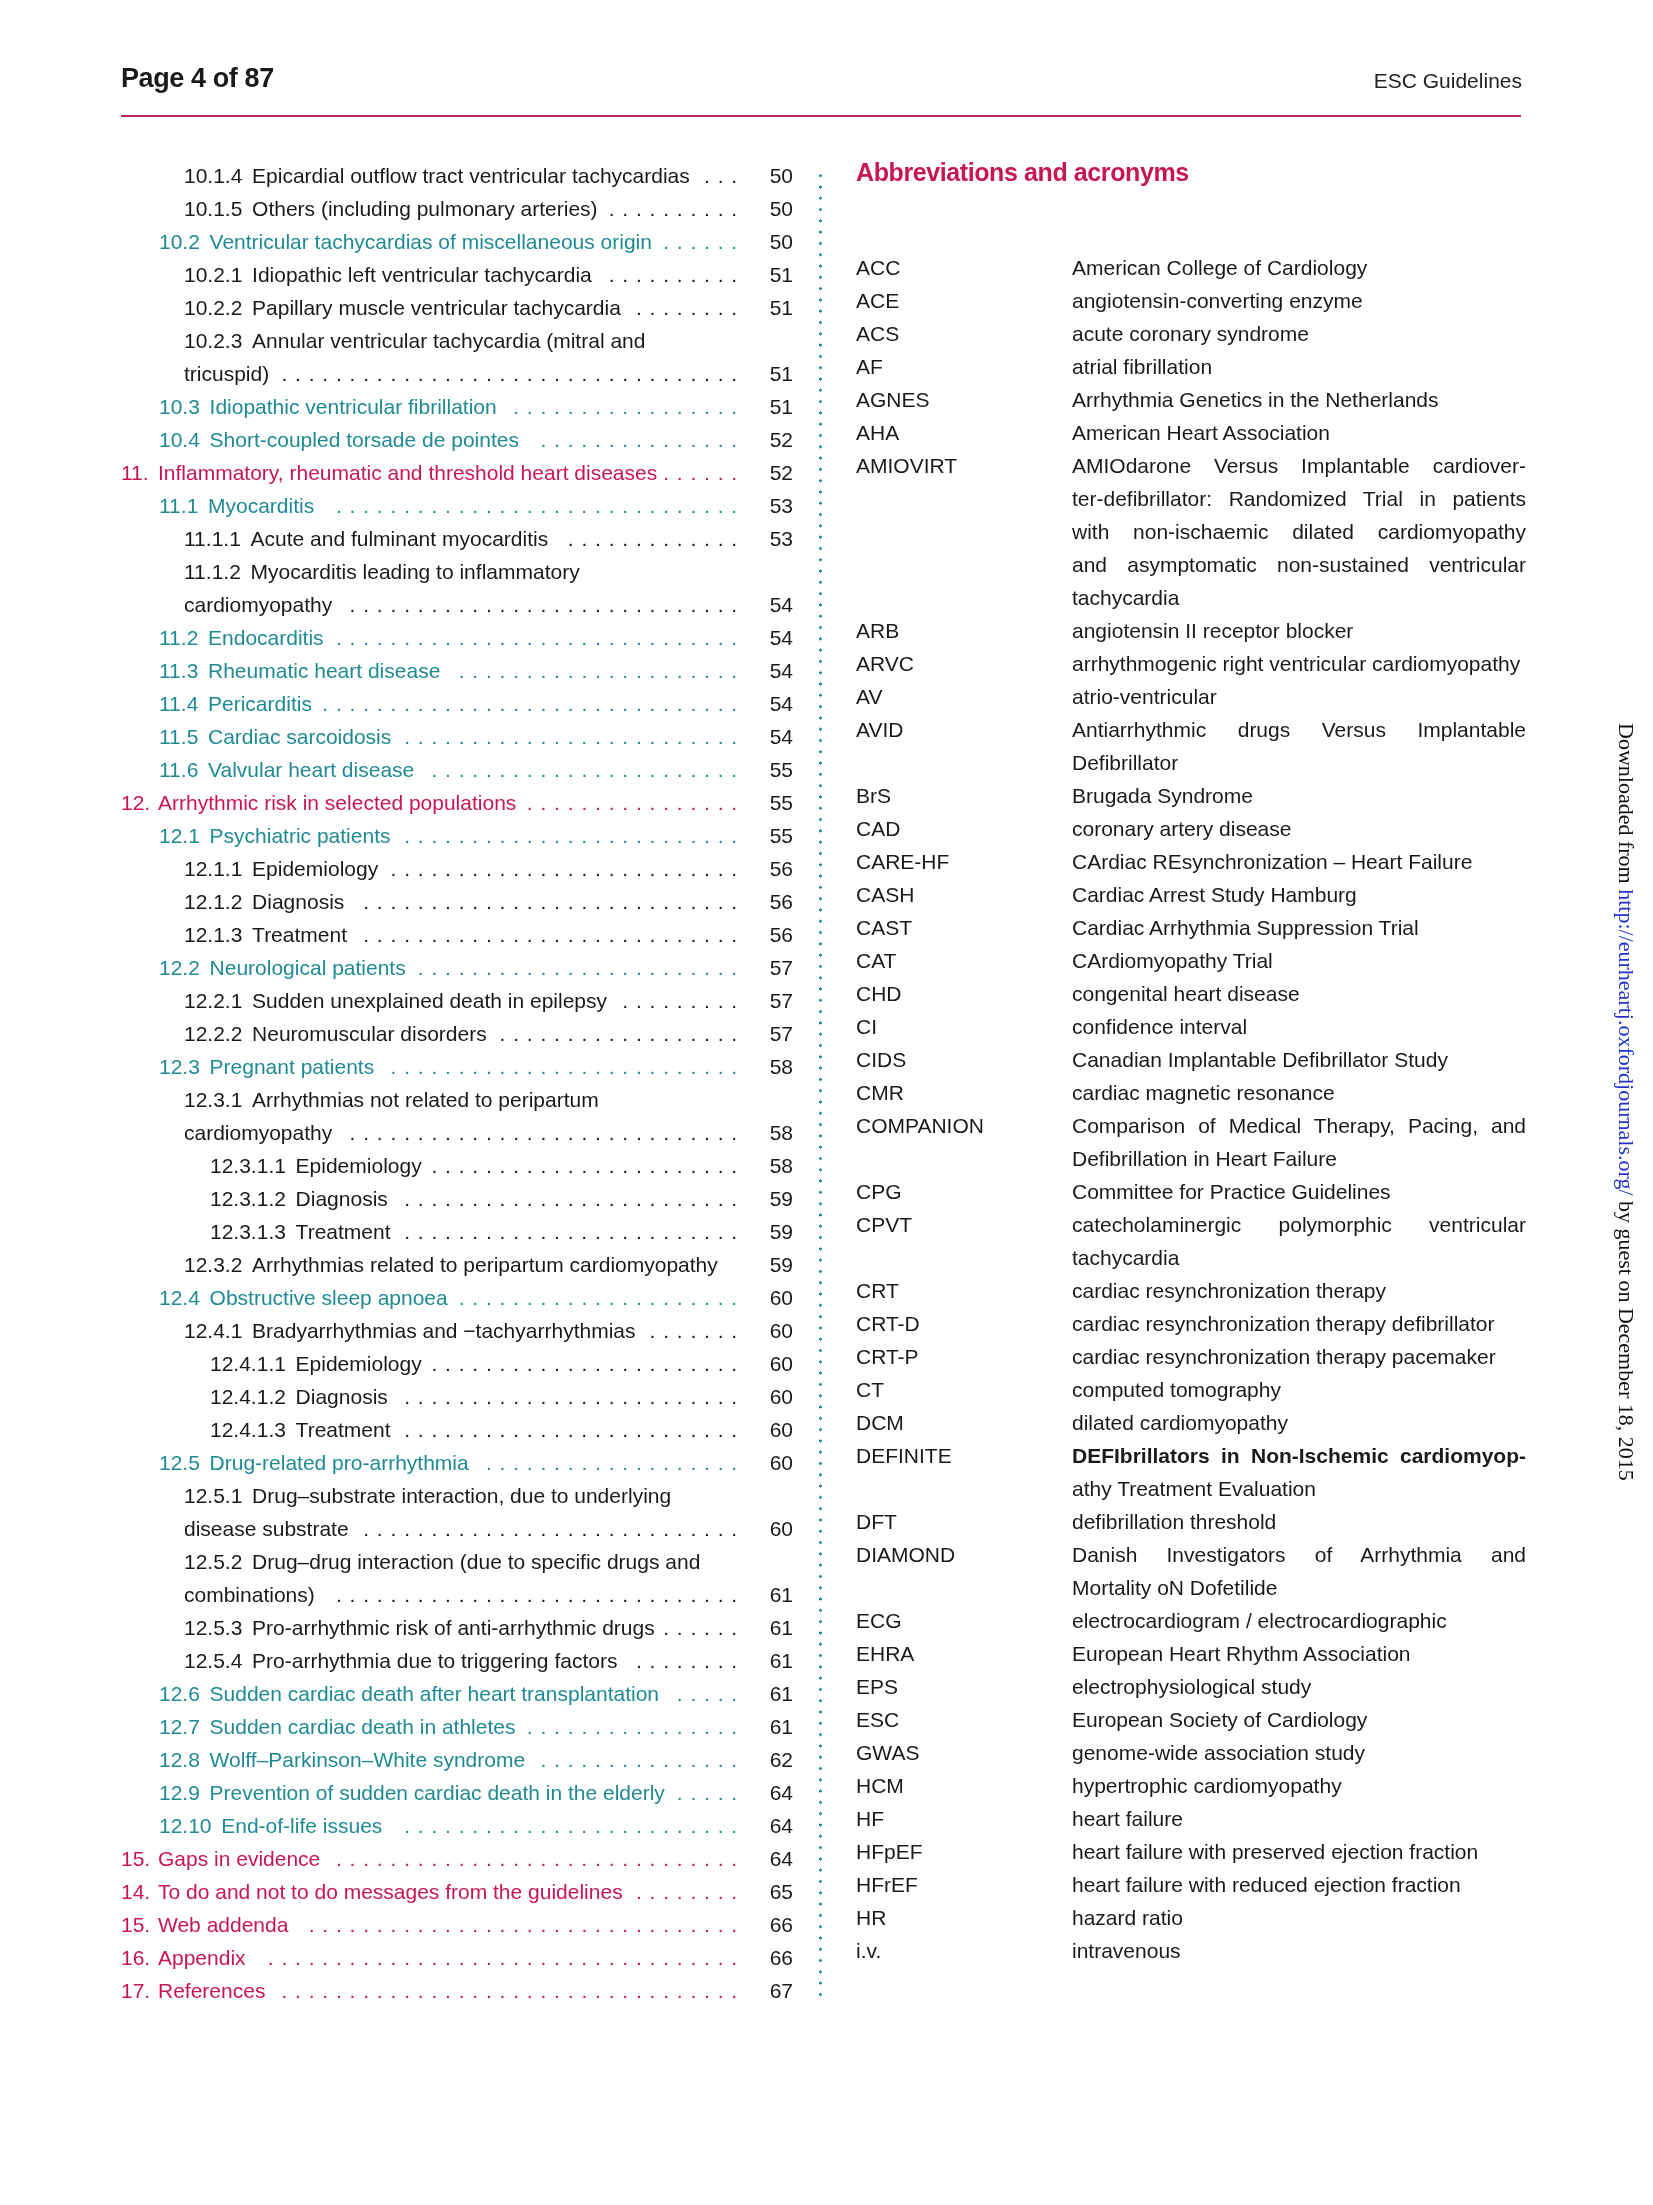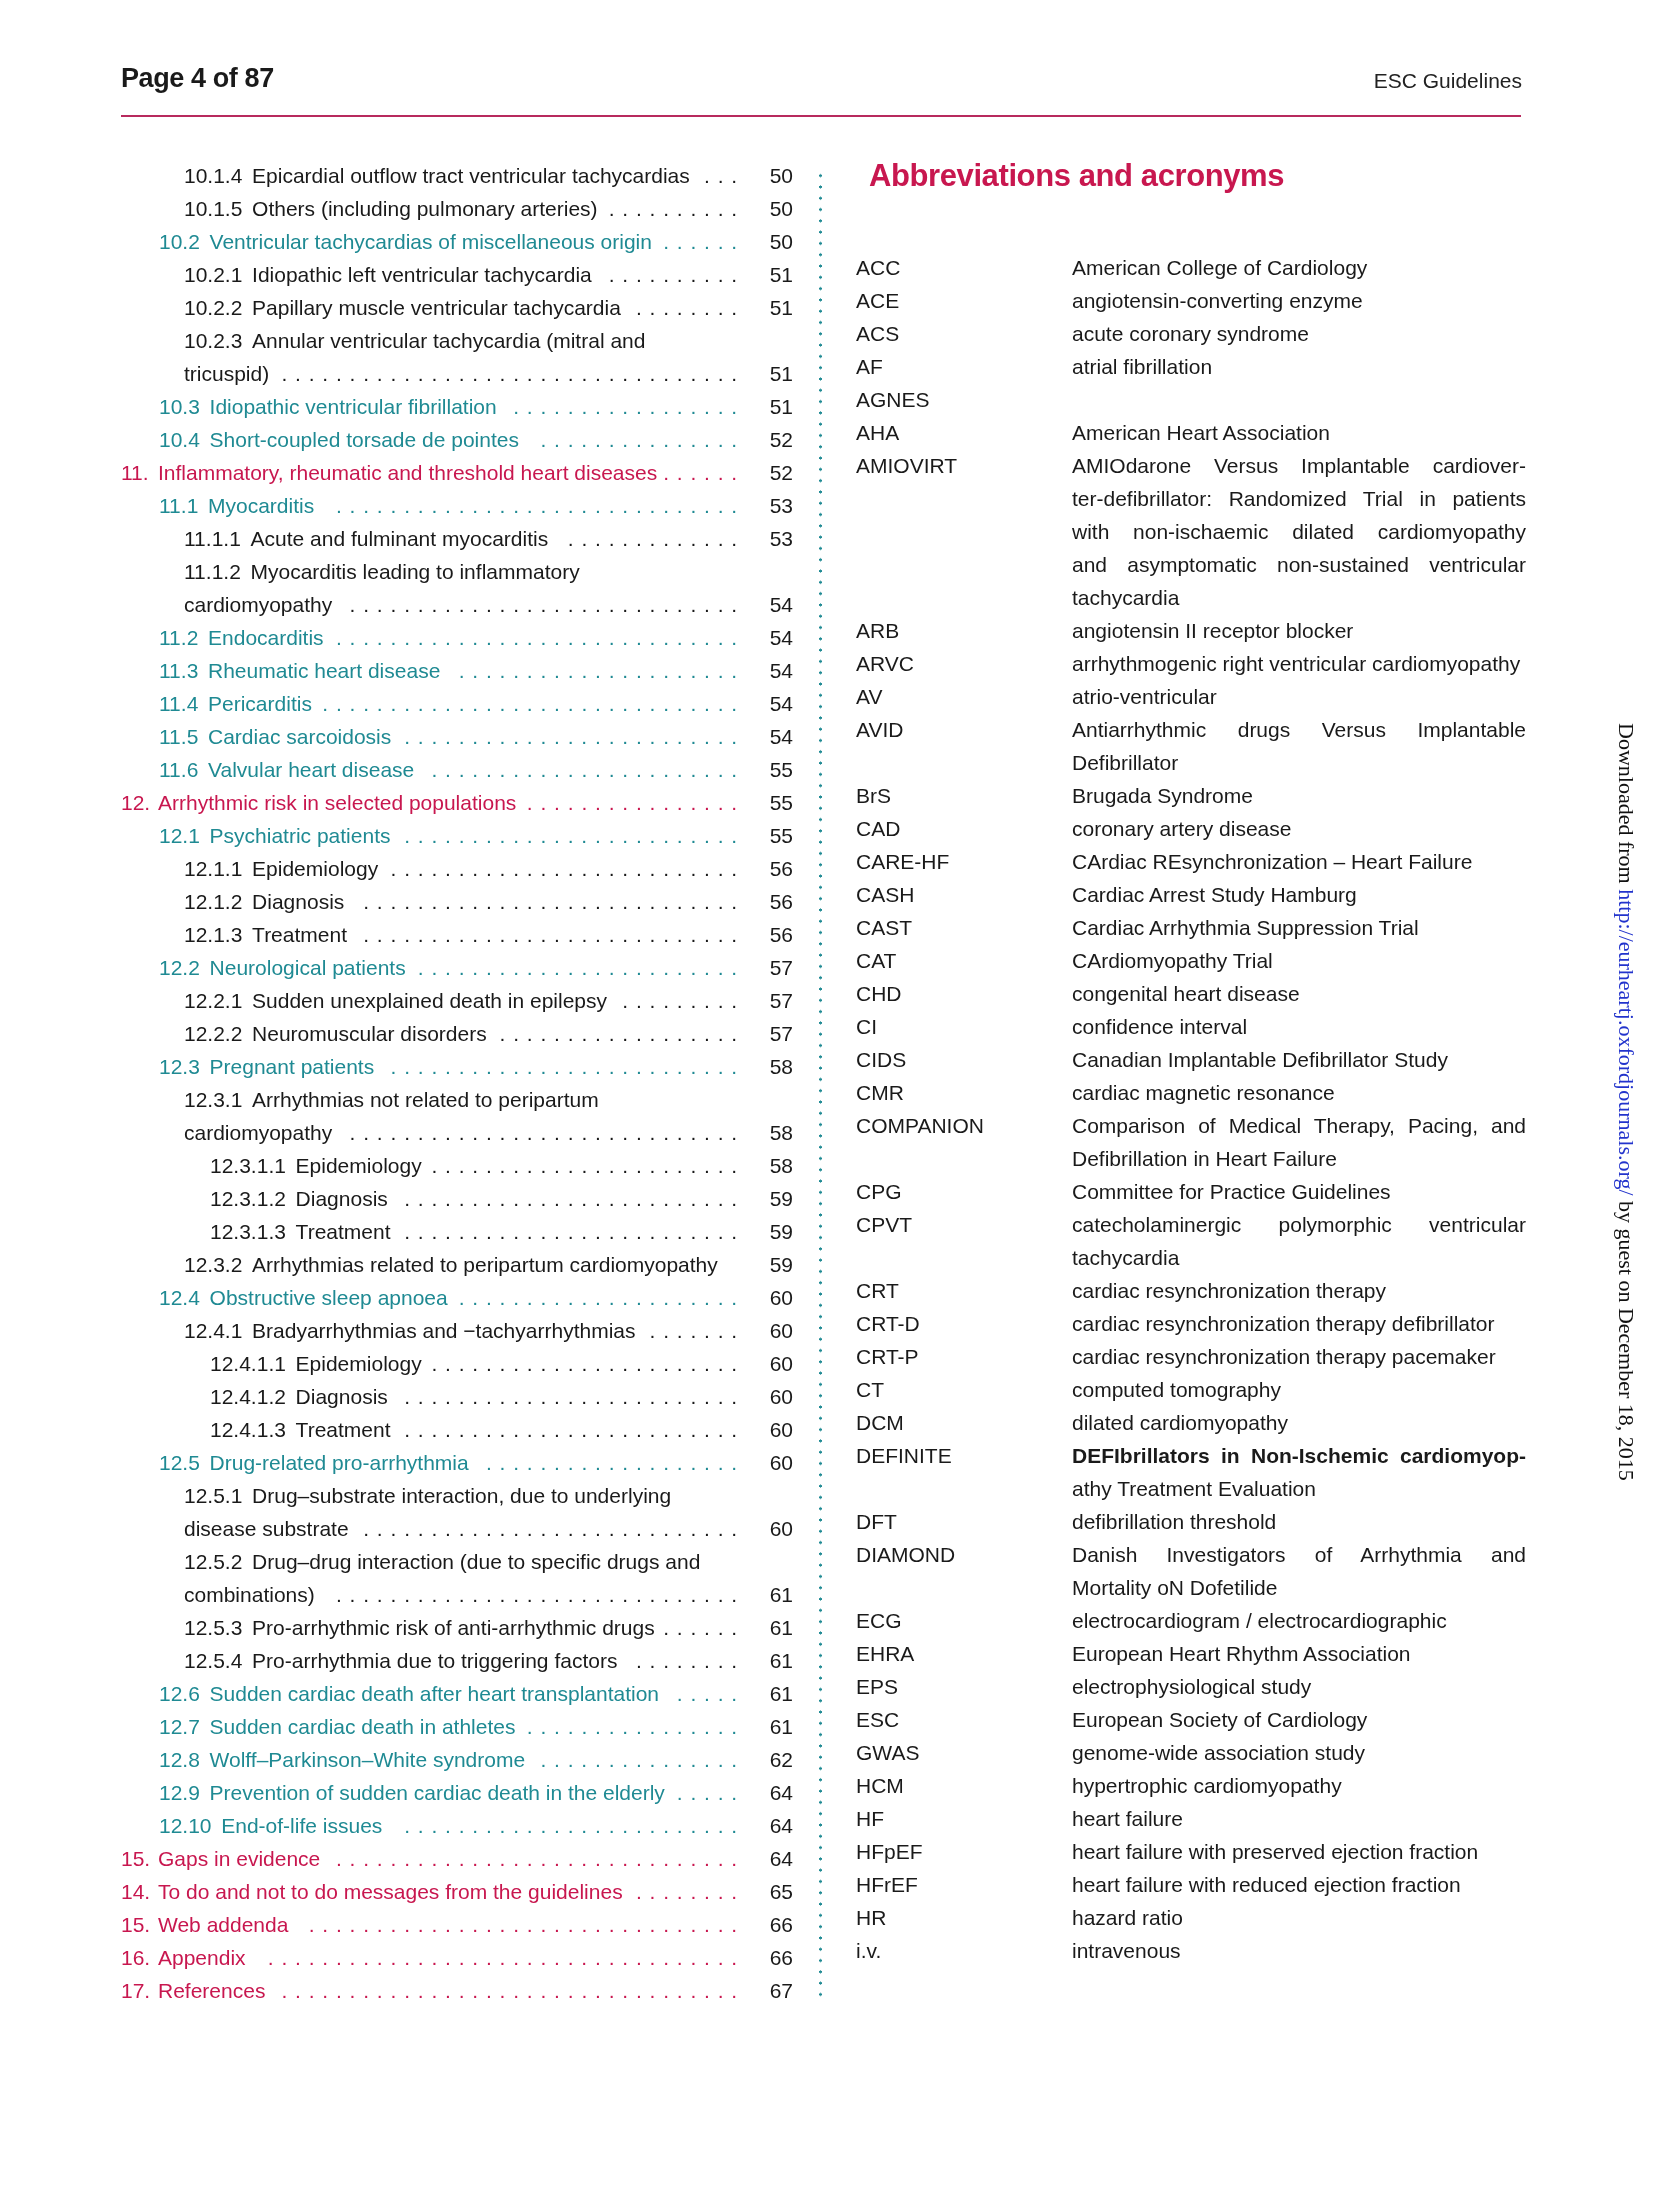--- a/index.html
+++ b/index.html
@@ -24,21 +24,21 @@
   .lvl4 { padding-left:89px; }
   .cont { padding-left:63px; }
   .lvl1 .num { width:37px; }
   .lvl2 .num { margin-right:9.7px; }
   .lvl3 .num, .lvl4 .num { margin-right:9.7px; }
 
   .sep { position:absolute; left:819px; top:170px; width:3.2px; height:1833px;
          background-image: radial-gradient(circle, #1f8a93 1.3px, transparent 1.6px);
          background-size:3.2px 11.3px; background-repeat:repeat-y; }
 
-  .abbr-title { position:absolute; left:856px; top:158px; font-size:31px; font-weight:bold; color:#c8174f; letter-spacing:-0.4px;margin-left:13px; }
+  .abbr-title { position:absolute; left:856px; top:158px; font-size:25px; font-weight:bold; color:#c8174f; letter-spacing:-0.4px; }
   .abbr-list { position:absolute; left:856px; top:251px; width:670px; }
   .abbr-row { display:flex; font-size:21px; line-height:33px; }
   .abbr-row .key { width:216px; flex:none; }
   .abbr-row .def { flex:1; text-align:left; }
 
   .side-note { position:absolute; left:1639px; top:723px; transform-origin:0 0; transform:rotate(90deg);
                font-family:"Liberation Serif", serif; font-size:22px; white-space:nowrap; color:#111; }
   .side-note .link { color:#2233cc; }
 </style>
 </head>
@@ -124,20 +124,21 @@
     <div class="abbr-row">
       <div class="key">ACS</div>
       <div class="def">acute coronary syndrome</div>
     </div>
     <div class="abbr-row">
       <div class="key">AF</div>
       <div class="def">atrial fibrillation</div>
     </div>
     <div class="abbr-row">
       <div class="key">AGNES</div>
+      <div class="def">Arrhythmia Genetics in the Netherlands</div>
     </div>
     <div class="abbr-row">
       <div class="key">AHA</div>
       <div class="def">American Heart Association</div>
     </div>
     <div class="abbr-row">
       <div class="key">AMIOVIRT</div>
       <div class="def" style="text-align: justify; text-align-last: justify;">AMIOdarone Versus Implantable cardiover-</div>
     </div>
     <div class="abbr-row">

